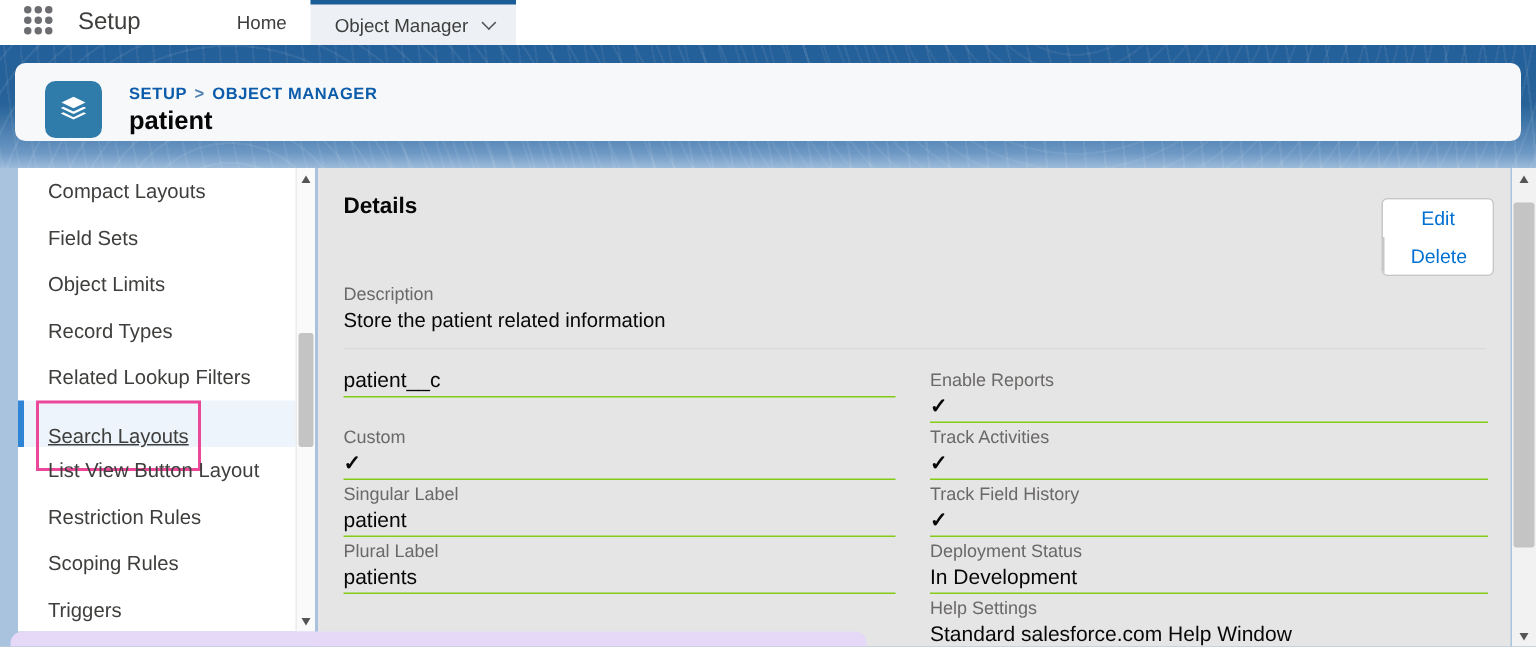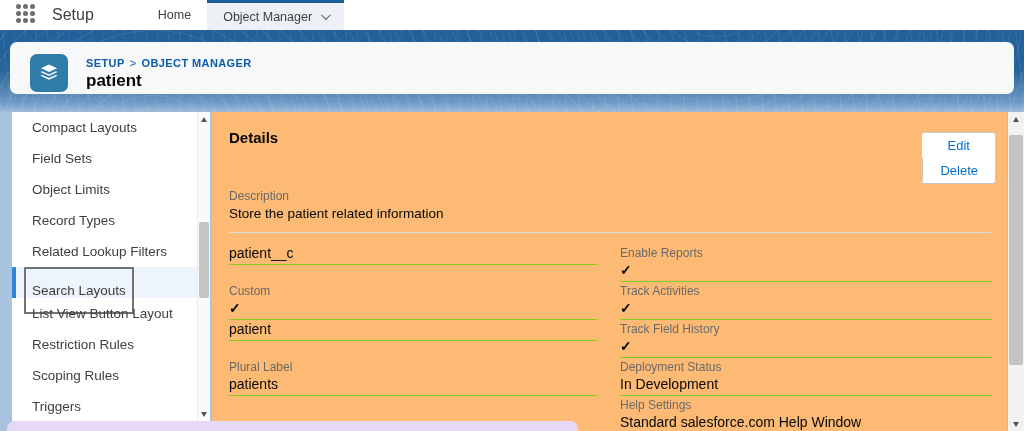--- a/index.html
+++ b/index.html
@@ -38,37 +38,37 @@
   .crumb .sep { margin:0 5px; color:#4d7fb2; }
   .obj-title { position:absolute; left:76px; top:29px; font-size:17px;
     font-weight:bold; color:#080707; }
 
   
   .sidebar { position:absolute; left:12px; top:112px; width:198px; height:309px;
     background:#fff; }
   .side-item { height:31px; line-height:31px; padding-left:20px; font-size:13.5px;
     color:#3e3e3c; cursor:pointer; white-space:nowrap; }
   .side-item.selected { background:#eef4fb; border-left:4px solid #2e84d5; padding-left:8px; }
-  .red-box { display:inline-block; border:2px solid #737373; padding:11px 6px; line-height:21px; }
+  .red-box { display:inline-block; border:2px solid #ec4899; padding:11px 6px; line-height:21px;text-decoration:underline; }
   .side-scroll { position:absolute; right:0; top:0; width:13px; height:309px;
     background:#fafafa; border-left:1px solid #ececec; }
   .main-scroll { position:absolute; left:1008px; top:112px; width:16px; height:319px;
     background:#f2f2f2; z-index:6; }
   .scroll-up, .scroll-down { position:absolute; left:0; width:100%; height:14px;
     display:flex; align-items:center; justify-content:center; cursor:pointer; }
   .scroll-up { top:0; } .scroll-down { bottom:0; }
   .tri-up { width:0; height:0; border-left:3.5px solid transparent;
     border-right:3.5px solid transparent; border-bottom:5px solid #555; }
   .tri-down { width:0; height:0; border-left:3.5px solid transparent;
     border-right:3.5px solid transparent; border-top:5px solid #555; }
   .thumb { position:absolute; left:1px; right:1px; background:#c4c4c4; border-radius:2px; cursor:grab; }
 
   
   .main { position:absolute; left:212px; top:112px; width:795px; height:319px;
-    background:#fdba74; }
+    background:#e5e5e5; }
   .details-title { position:absolute; left:17px; top:17px; font-size:15px;
     font-weight:bold; color:#080707; }
   .btn-group { position:absolute; right:11px; top:20px; display:flex;
     border:1px solid #c9c7c5; border-radius:4px; overflow:hidden; background:#fff;flex-direction:column; }
   .btn { padding:5px 17px; font-size:13px; color:#0070d2; background:#fff;
     border:none; cursor:pointer; font-family:inherit; }
   .btn + .btn { border-left:1px solid #c9c7c5; }
   .desc-label { position:absolute; left:17px; top:77px; font-size:12px; color:#6b6968; }
   .desc-value { position:absolute; left:17px; top:94px; font-size:13.5px; color:#080707; }
   .divider { position:absolute; left:17px; top:120px; width:762px; height:1px; background:#dddbda; }
@@ -165,20 +165,21 @@
 
     <div class="col col-left">
       <div class="field">
         <div class="f-value">patient__c</div>
       </div>
       <div class="field">
         <div class="f-label">Custom</div>
         <div class="f-value check">✓</div>
       </div>
       <div class="field">
+        <div class="f-label">Singular Label</div>
         <div class="f-value">patient</div>
       </div>
       <div class="field">
         <div class="f-label">Plural Label</div>
         <div class="f-value">patients</div>
       </div>
     </div>
 
     <div class="col col-right">
       <div class="field">

